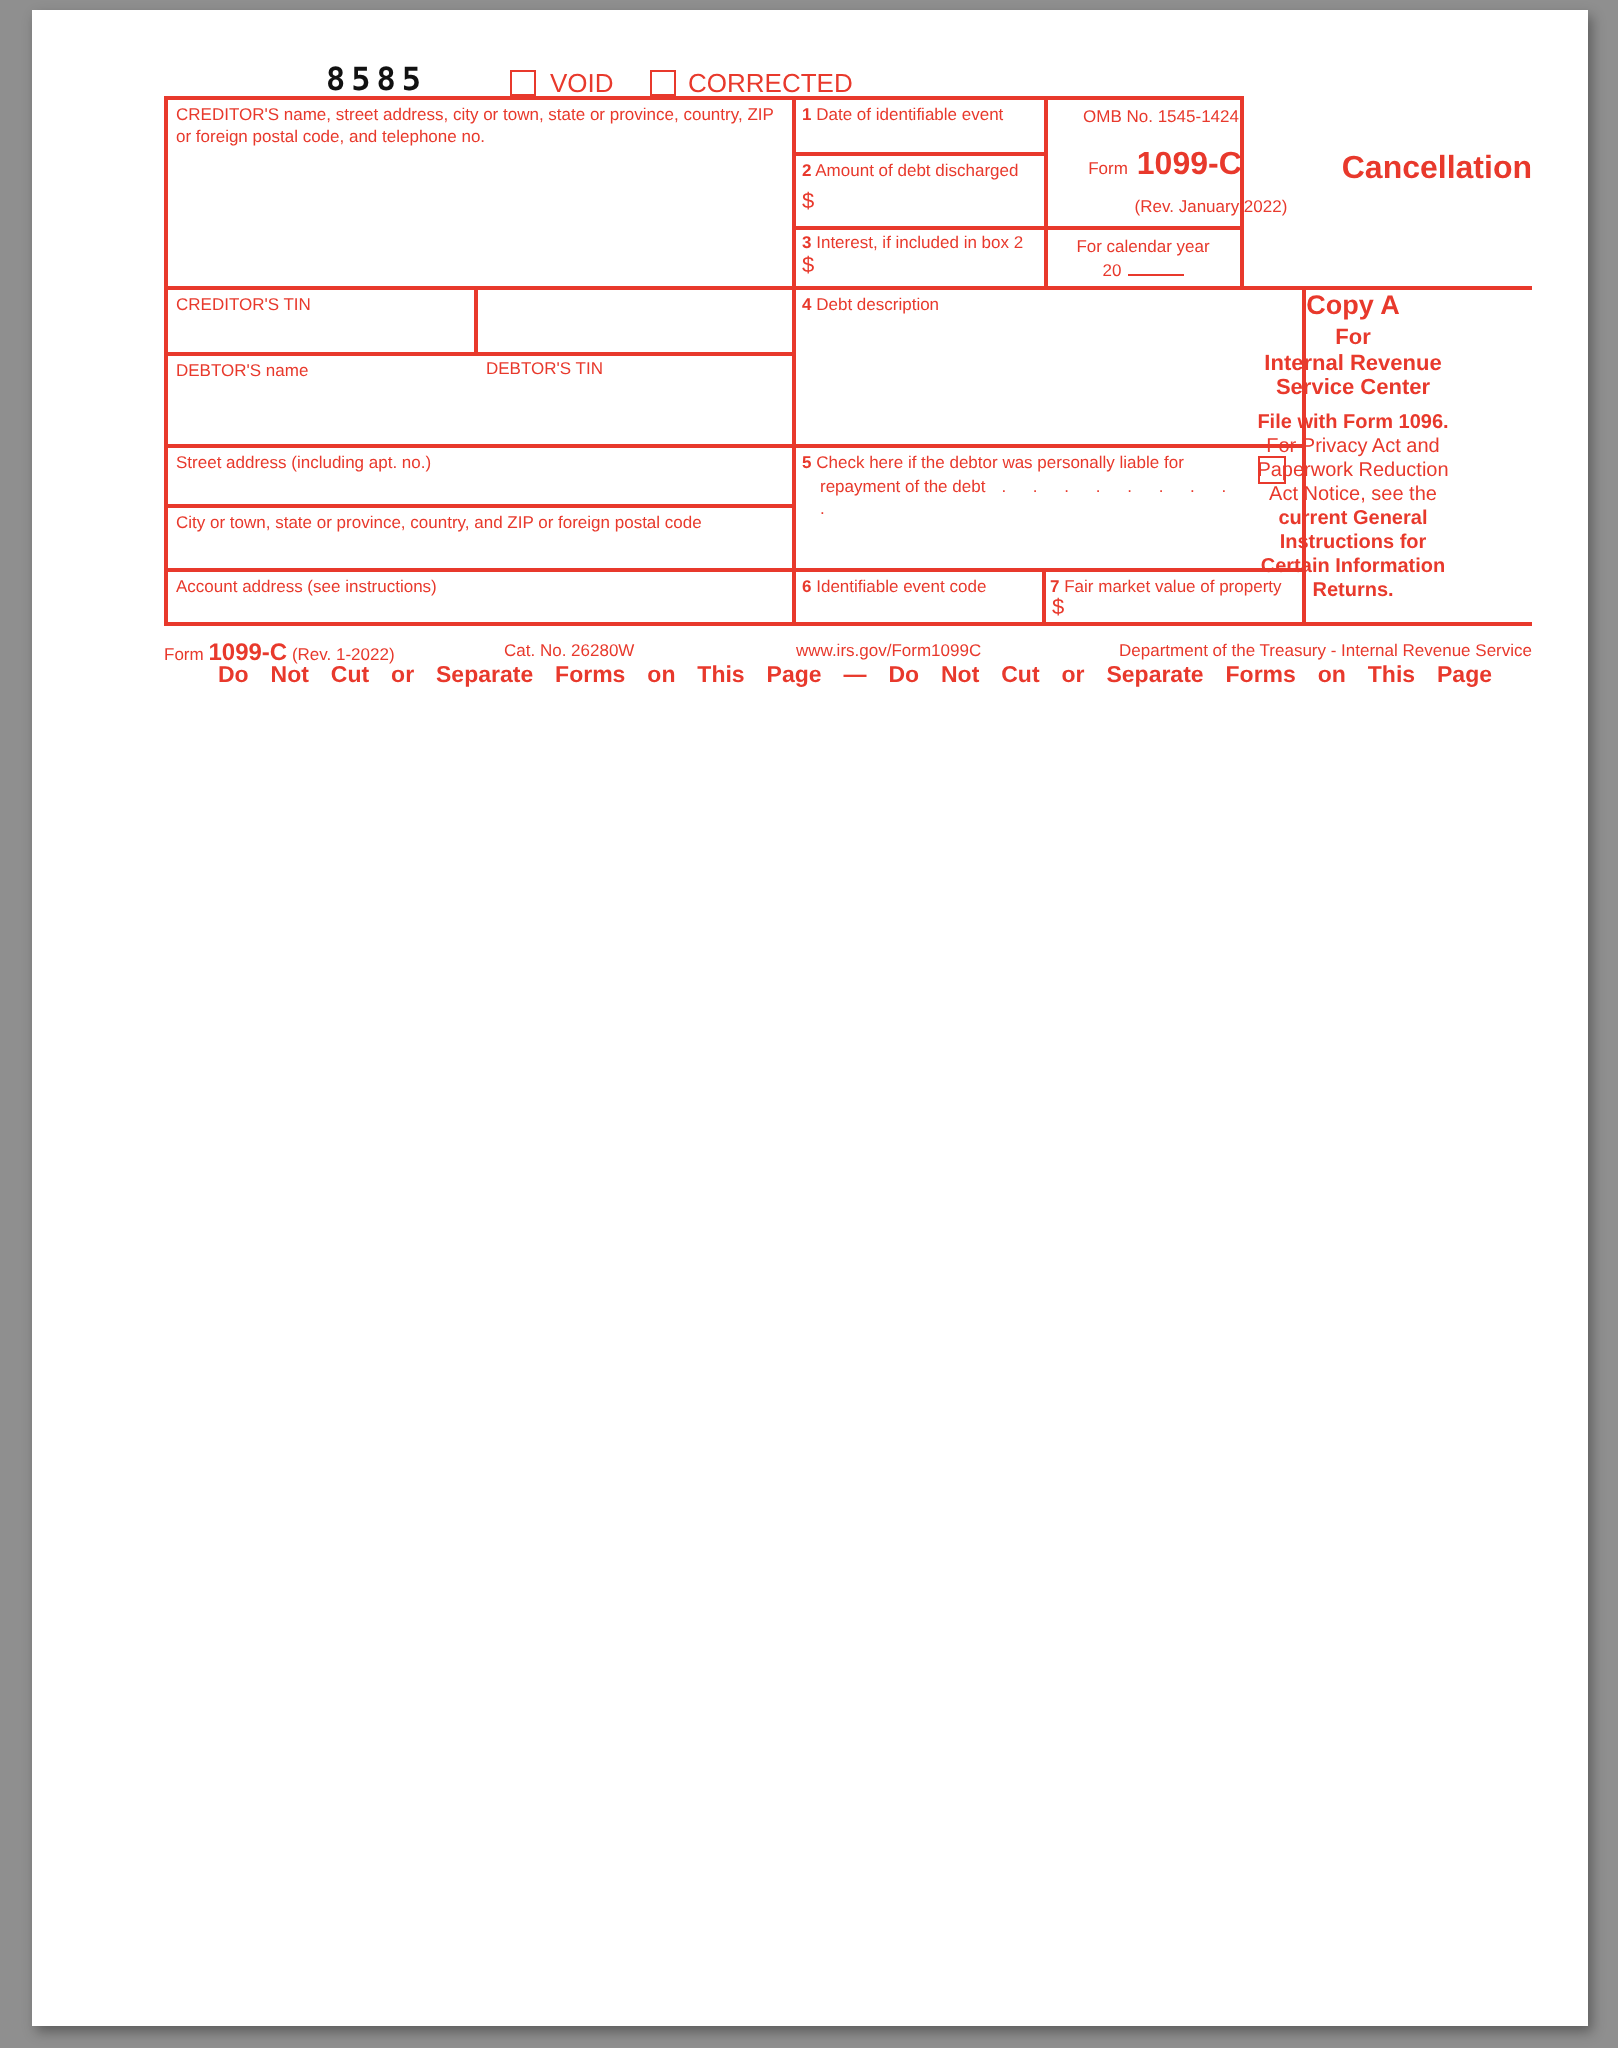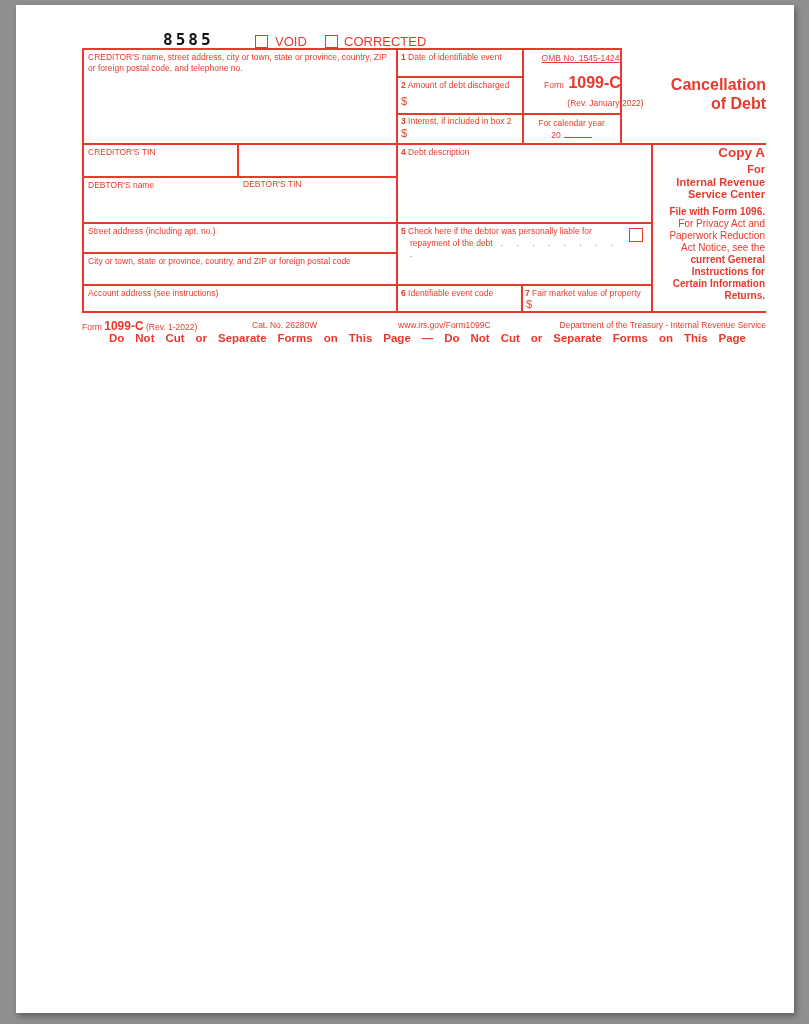--- a/index.html
+++ b/index.html
@@ -109,34 +109,33 @@
   <span class="boxnum">2</span>
   <span>Amount of debt discharged</span>
 </div>
 <div class="abs dollar" style="left:401px; top:95px;">$</div>
 <div class="abs label" style="left:401px; top:116px; width:118px;">
   <span class="boxnum">3</span>
   <span>Interest, if included in box 2</span>
 </div>
 <div class="abs dollar" style="left:401px; top:127px;">$</div>
 
-<div class="abs omb-col label" style="left:523px; top:53px; width:115px;text-decoration:underline;">OMB No. 1545-1424</div>
+<div class="abs omb-col label" style="left:523px; top:53px; width:115px;">OMB No. 1545-1424</div>
 <div class="abs omb-col" style="left:523px; top:74px; width:119px;">
   <span class="form-small">Form</span>
   <span class="form-big">1099-C</span>
 </div>
 <div class="abs omb-col label" style="left:547px; top:98px; width:117px;">(Rev. January 2022)</div>
 <div class="abs omb-col label" style="left:523px; top:118px; width:97px;">For calendar year</div>
 <div class="abs omb-col label" style="left:523px; top:129px; width:97px;">
   <span>20</span><span class="year-blank"></span>
 </div>
 
 <div class="abs title-block" style="left:580px; top:75px; width:186px;">
   <div>Cancellation</div>
-  <div>of Debt</div>
 </div>
 
 <div class="abs label" style="left:88px; top:147px;">CREDITOR'S TIN</div>
 <div class="abs label" style="left:243px; top:147px;margin-top:32px;">DEBTOR'S TIN</div>
 
 <div class="abs label" style="left:401px; top:147px; width:240px;">
   <span class="boxnum">4</span>
   <span>Debt description</span>
 </div>
 
@@ -157,21 +156,21 @@
 <div class="abs label" style="left:401px; top:288px; width:118px;">
   <span class="boxnum">6</span>
   <span>Identifiable event code</span>
 </div>
 <div class="abs label" style="left:525px; top:288px; width:125px;">
   <span class="boxnum">7</span>
   <span>Fair market value of property</span>
 </div>
 <div class="abs dollar" style="left:526px; top:298px;">$</div>
 
-<div class="abs copy-block" style="left:652px; top:145px; width:113px;">
+<div class="abs copy-block" style="left:620px; top:145px; width:113px;text-align:center;">
   <div class="copy-title">Copy A</div>
   <div class="copy-b11">For</div>
   <div class="copy-b11">Internal Revenue</div>
   <div class="copy-b11">Service Center</div>
   <div class="copy-gap"></div>
   <div class="copy-b10">File with Form 1096.</div>
   <div class="copy-r10">For Privacy Act and</div>
   <div class="copy-r10">Paperwork Reduction</div>
   <div class="copy-r10">Act Notice, see the</div>
   <div class="copy-b10">current General</div>

